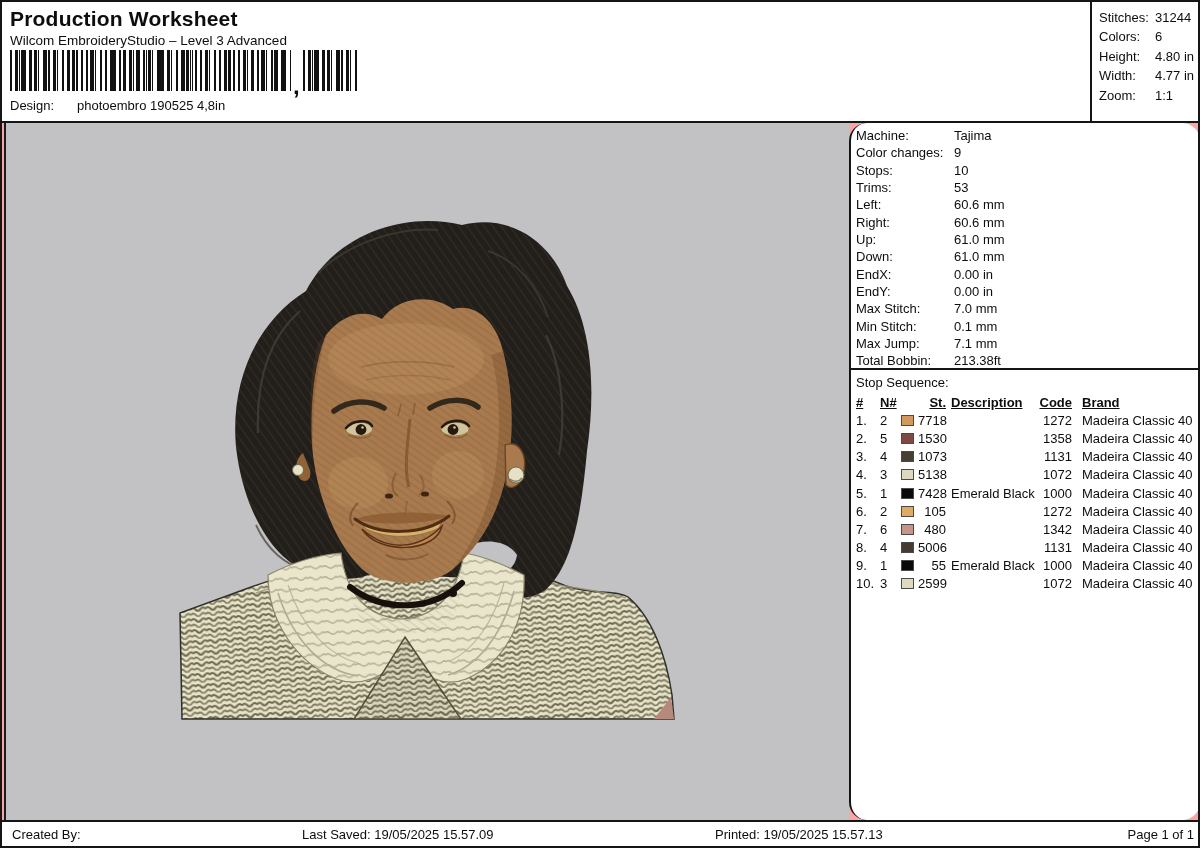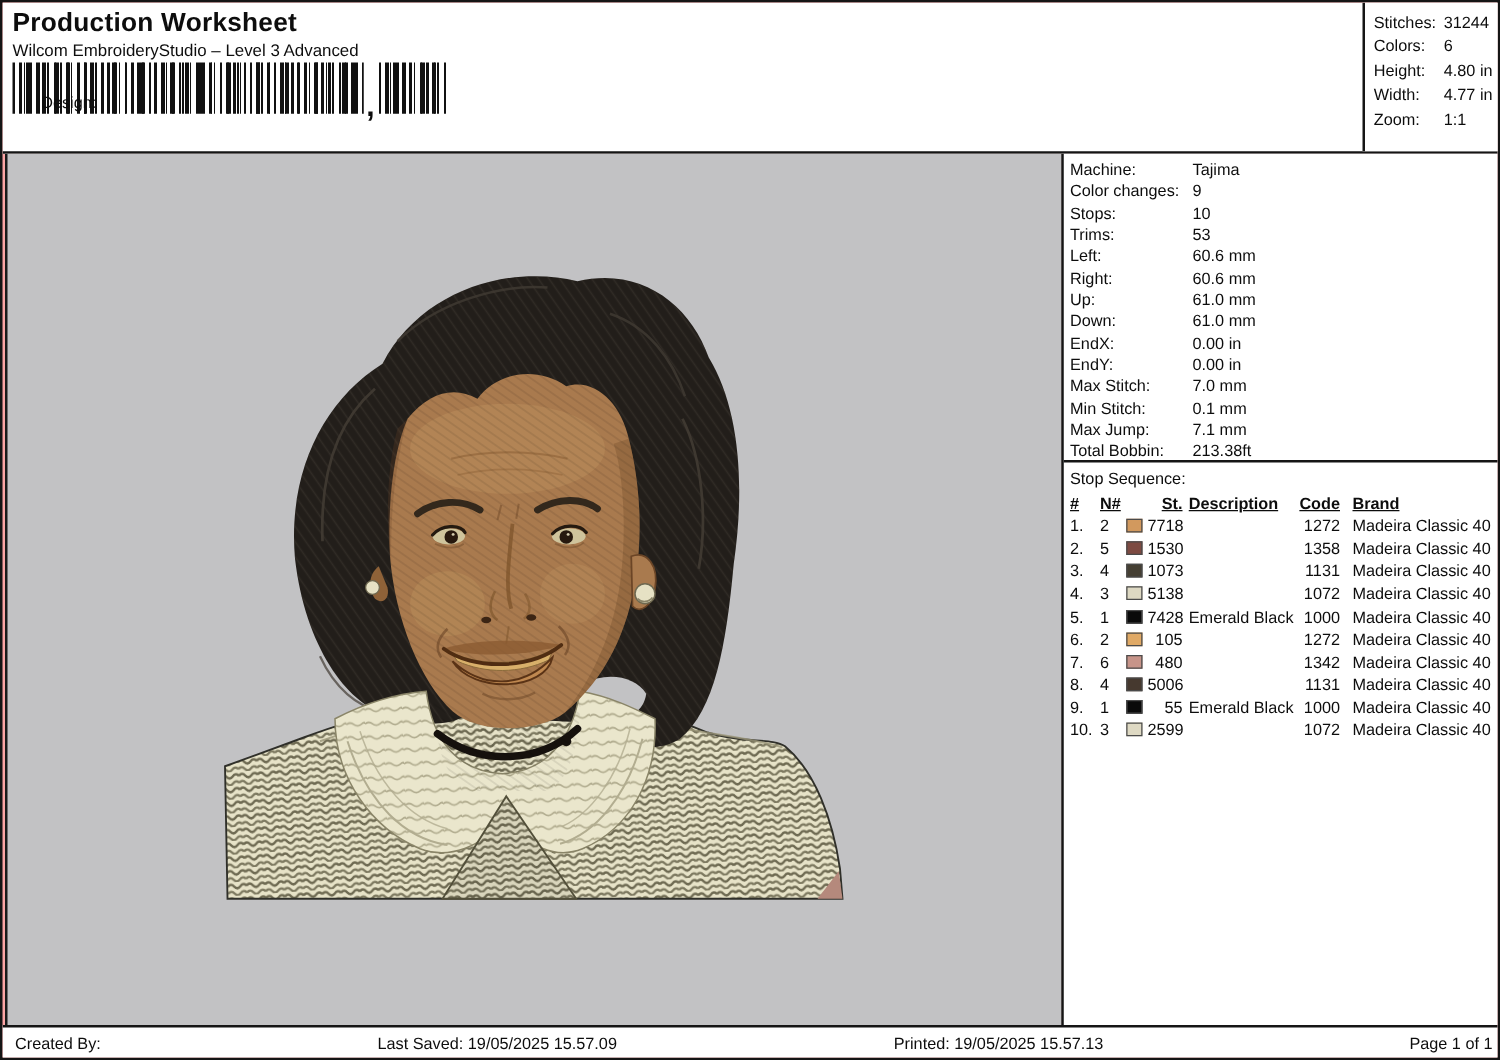--- a/index.html
+++ b/index.html
@@ -14,33 +14,33 @@
   .barcode { position:absolute; left:8px; top:47px; height:42px; display:flex; align-items:flex-end; }
   .barcode-seg { height:41px;
     background-image:
       repeating-linear-gradient(90deg,#111 0 2px,transparent 2px 5px,#111 5px 8px,transparent 8px 9px,#111 9px 10px,transparent 10px 14px,#111 14px 16px,transparent 16px 19px),
       repeating-linear-gradient(90deg,transparent 0 11px,#111 11px 14px,transparent 14px 21px,#111 21px 22px,transparent 22px 23px);
   }
   .seg-main { width:281px; }
   .seg-tail { width:55px; }
   .barcode-comma { font-size:24px; font-weight:bold; line-height:10px; padding:0 3px 0 2px; }
   .hdr-kv { position:absolute; left:8px; font-size:13px; display:grid; grid-template-columns:67px 1fr; width:500px; }
-  .row-design { top:72px;text-align:right; }
+  .row-design { top:96px; }
   .row-colorway { top:105px; }
 
   
   .stats-box { position:absolute; right:0; top:0; width:112px; height:119px; border-left:2px solid #151515; padding:6px 0 0 7px; background:#fff; }
   .s-row { display:grid; grid-template-columns:56px 1fr; font-size:13px; line-height:19.4px; }
 
   
   .design-canvas { position:absolute; left:2px; top:121px; width:845px; height:697px; background:var(--bg,#c2c2c4); border-left:2px solid #1a1a1a; }
   .design-canvas svg { display:block; }
 
   
-  .right-panel { position:absolute; left:847px; top:121px; width:351px; height:697px; border-left:2px solid #151515; background:#fff; }
+  .right-panel { position:absolute; left:847px; top:121px; width:351px; height:697px; border-left:2px solid #151515; background:#fff;border-radius:18px; }
   .machine-block { padding:4px 0 0 5px; height:247px; border-bottom:2px solid #151515; }
   .m-row { display:grid; grid-template-columns:98px 1fr; font-size:13px; line-height:17.35px; }
   .stop-block { padding:5px 0 0 5px; }
   .sq-title { font-size:13px; line-height:16px; margin-bottom:2px; }
   .sq-grid { display:grid; grid-template-columns:24px 21px 17px 28px 92px 34px 1fr; align-items:center; height:18.2px; font-size:13px; }
   .sq-grid.head { font-weight:bold; }
   .sq-grid.head span { text-decoration:underline; }
   .cell-st,.cell-code { text-align:right; }
   .cell-desc { padding-left:5px; white-space:nowrap; }
   .cell-brand { padding-left:10px; white-space:nowrap; }
@@ -64,20 +64,21 @@
     <div class="subtitle">Wilcom EmbroideryStudio – Level 3 Advanced</div>
 
     <div class="barcode">
       <div class="barcode-seg seg-main"></div>
       <div class="barcode-comma">,</div>
       <div class="barcode-seg seg-tail"></div>
     </div>
 
     <div class="hdr-kv row-design">
       <span>Design:</span>
+      <span>photoembro 190525 4,8in</span>
     </div>
 
     <div class="stats-box">
       <div class="s-row">
           <span>Stitches:</span>
           <span>31244</span>
         </div>
       <div class="s-row">
           <span>Colors:</span>
           <span>6</span>

